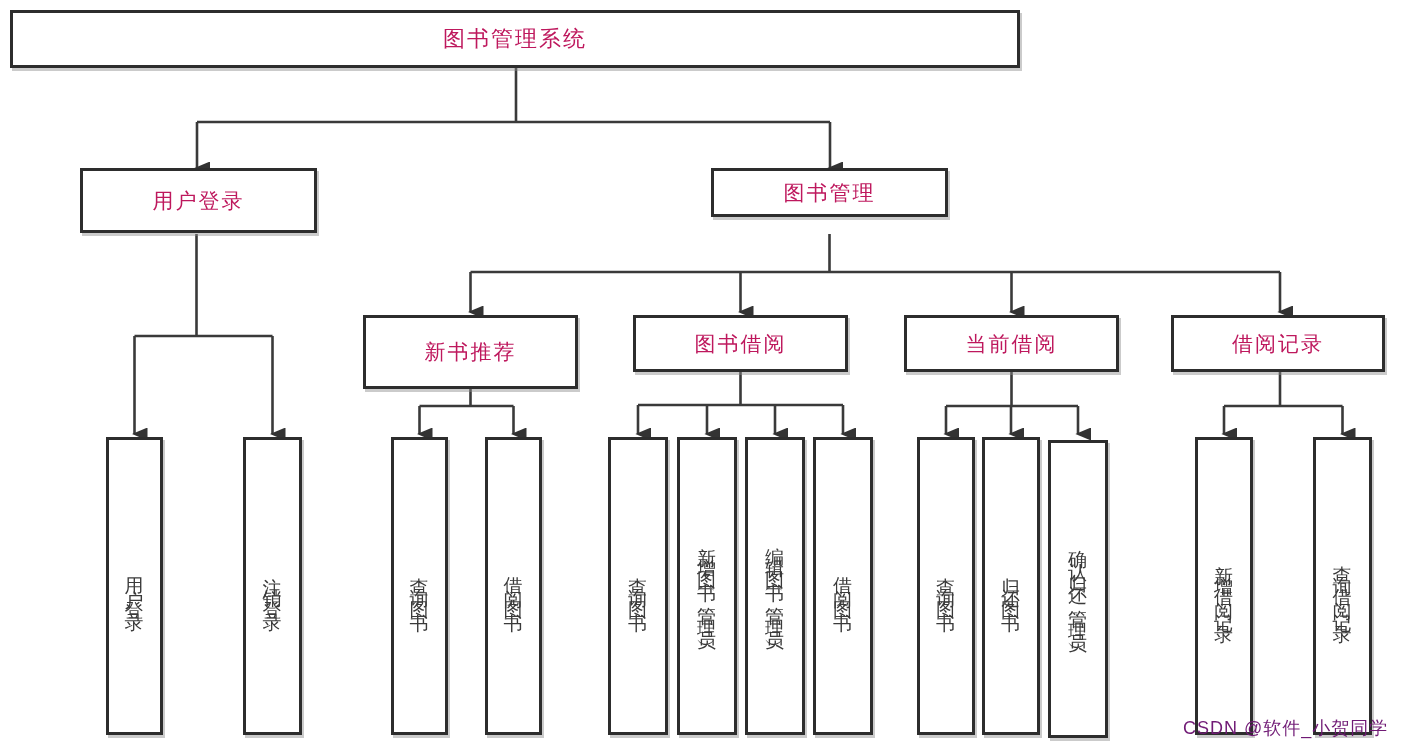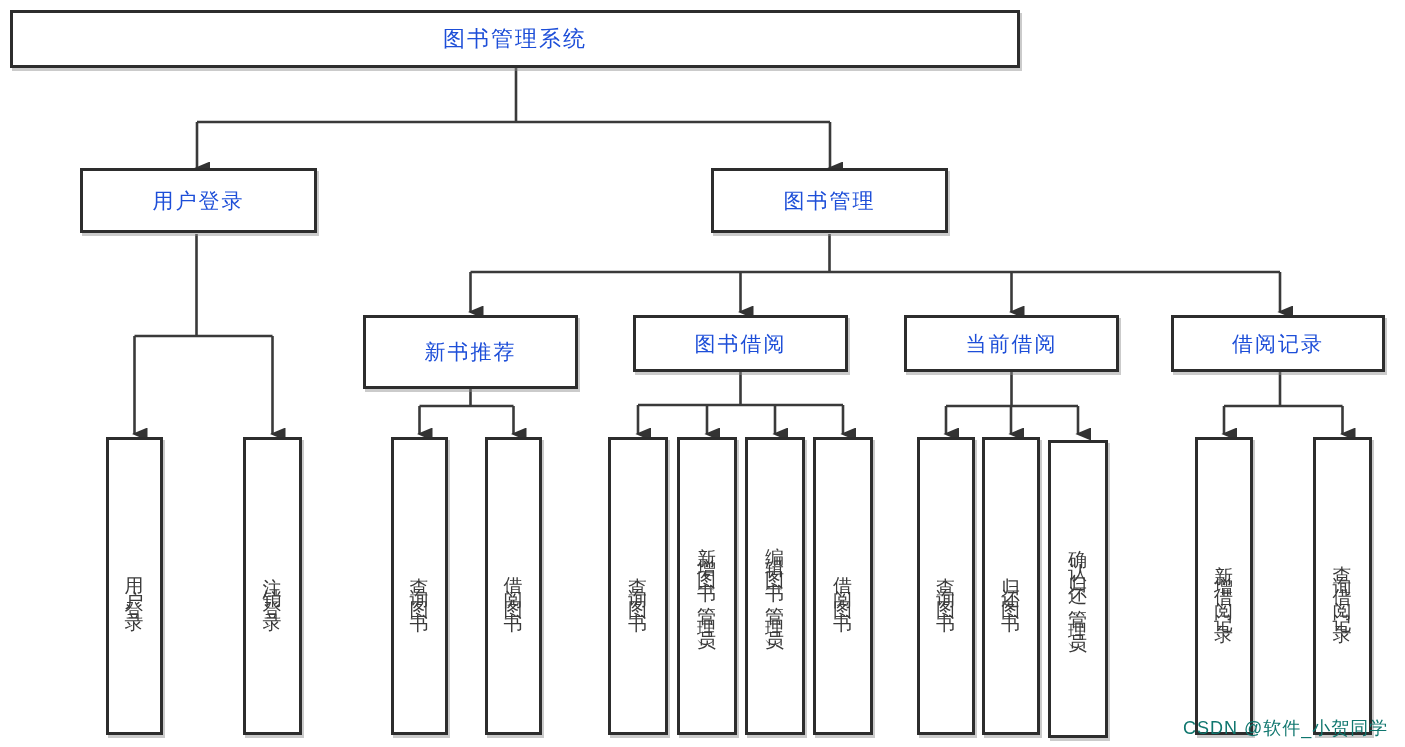--- a/index.html
+++ b/index.html
@@ -24,41 +24,41 @@
     position: absolute;
     box-sizing: border-box;
     border: 3px solid #2d2d2d;
     background: #ffffff;
     display: flex;
     align-items: center;
     justify-content: center;
     box-shadow: 2px 3px 0 rgba(140,140,140,0.45);
   }
   .h-label {
-    color: #1d4ed8;
+    color: #be185d;
     font-size: 21px;
     letter-spacing: 2px;
     white-space: nowrap;
     font-family: Liberation Serif, serif;
   }
   .root-label { font-size: 22px; }
   .v-label {
     writing-mode: vertical-rl;
     text-orientation: mixed;
     color: #3a3a3a;
     font-size: 19px;
     letter-spacing: 12px;
     line-height: 1;
   }
   .watermark {
     position: absolute;
     left: 1183px;
     top: 716px;
     font-size: 18px;
-    color: #0f766e;
+    color: #701a75;
     letter-spacing: 1px;
     white-space: nowrap;
   }
 </style>
 </head>
 <body>
 
 <div class="stage">
 
   <svg class="connectors" viewBox="0 0 1405 747" xmlns="http://www.w3.org/2000/svg">
@@ -104,21 +104,21 @@
     </g>
   </svg>
 
   <div class="box" style="left:10px; top:10px; width:1010px; height:58px">
     <span class="h-label root-label">图书管理系统</span>
   </div>
 
   <div class="box" style="left:80px; top:168px; width:237px; height:65px">
     <span class="h-label">用户登录</span>
   </div>
-  <div class="box" style="left:711px; top:168px; width:237px; height:65px">
+  <div class="box" style="left:711px; top:168px; width:237px; height:49px">
     <span class="h-label">图书管理</span>
   </div>
 
   <div class="box" style="left:363px; top:315px; width:215px; height:74px">
     <span class="h-label">新书推荐</span>
   </div>
   <div class="box" style="left:633px; top:315px; width:215px; height:57px">
     <span class="h-label">图书借阅</span>
   </div>
   <div class="box" style="left:904px; top:315px; width:215px; height:57px">

